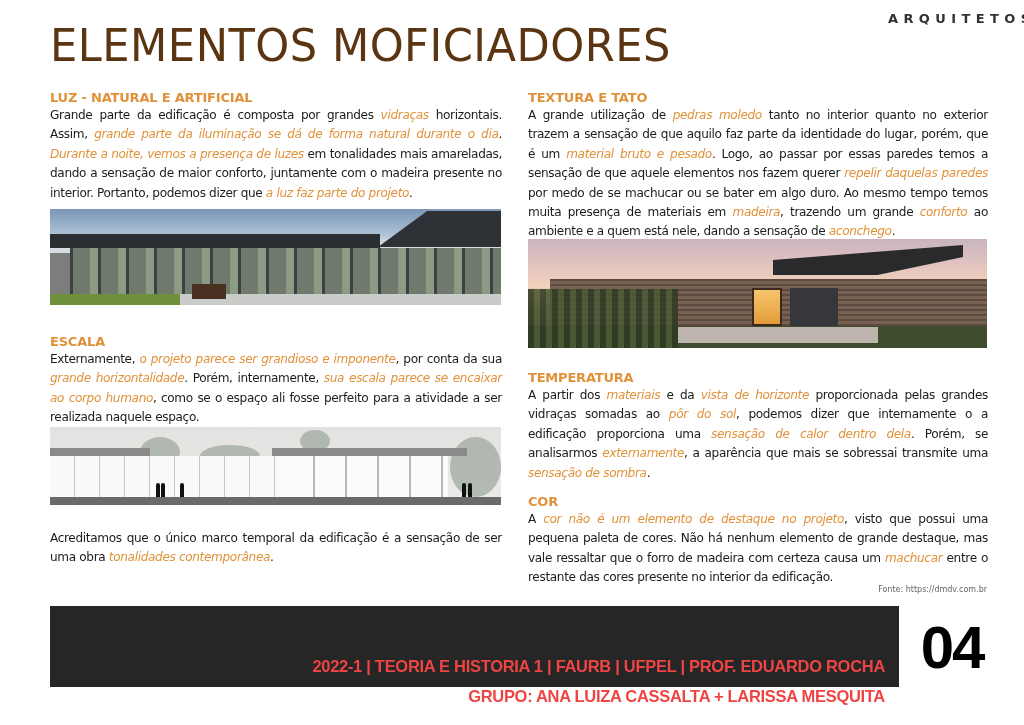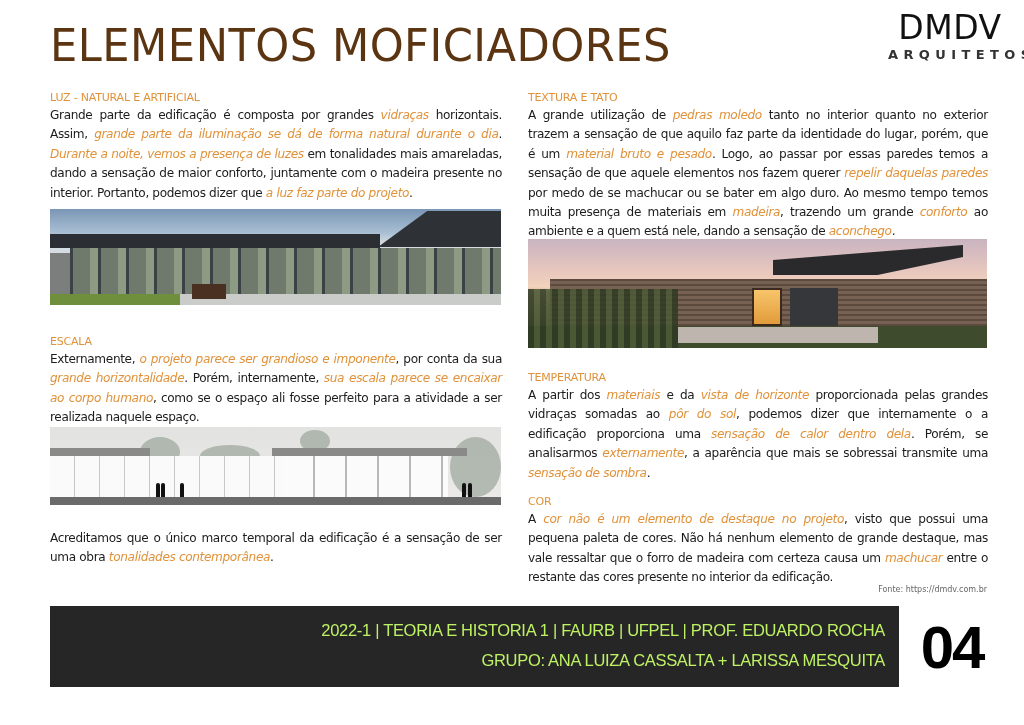--- a/index.html
+++ b/index.html
@@ -11,22 +11,22 @@
     font-family: "DejaVu Sans", sans-serif; font-weight: 400;
     font-size: 45px; letter-spacing: 0.5px; color: #5b3512;
     line-height: 56px; transform: scaleX(0.96); transform-origin: left center;
   }
   .logo { position: absolute; left: 888px; top: 10px; width: 124px; text-align: center; }
   .logo .brand { font-family: "DejaVu Sans", sans-serif; font-size: 33px; line-height: 36px; color: #111; letter-spacing: 0.5px; }
   .logo .sub { font-family: "DejaVu Sans", sans-serif; font-size: 13px; letter-spacing: 5.4px; color: #333; margin-top: 1px; font-weight: bold; }
 
   .section { position: absolute; }
   .section h3 {
-    font-family: "DejaVu Sans", sans-serif; font-weight: 400;
-    font-size: 11px; color: #e0923a; line-height: 16px; letter-spacing: -0.2px;
+    font-family: "DejaVu Sans", sans-serif; font-weight: 700;
+    font-size: 13px; color: #e0923a; line-height: 16px; letter-spacing: -0.2px;
   }
   .section p {
     font-family: "DejaVu Sans", sans-serif; font-size: 12.1px; line-height: 19.4px;
     text-align: justify; color: #1c1c1c; letter-spacing: -0.35px;
   }
   .hl { color: #e0923a; font-style: italic; }
 
   #s-luz { left: 50px; top: 90px; width: 452px; }
   #s-escala { left: 50px; top: 334px; width: 452px; }
   #s-tempo { left: 50px; top: 529px; width: 452px; }
@@ -73,34 +73,33 @@
   #photo-textura .gate { position: absolute; left: 262px; top: 49px; width: 48px; height: 38px; background: #35373a; }
   #photo-textura .lawn { position: absolute; left: 0; top: 87px; width: 459px; height: 22px; background: #3e4b2c; }
   #photo-textura .slab { position: absolute; left: 150px; top: 88px; width: 200px; height: 16px; background: #bdb5ae; }
   #photo-textura .shrubs { position: absolute; left: 0; top: 50px; width: 150px; height: 59px;
      background: repeating-linear-gradient(90deg, #2d3a22 0 6px, #4b5a36 6px 12px); opacity: 0.85; }
 
   .source { position: absolute; left: 860px; top: 585px; width: 127px; text-align: right;
      font-family: "DejaVu Sans", sans-serif; font-size: 8px; color: #666; }
 
   .footer { position: absolute; left: 50px; top: 606px; width: 849px; height: 81px; background: #262626; }
-  .footer .line { position: absolute; right: 14px; font-family: "Liberation Sans", sans-serif; font-weight: normal;
-     color: #bef264; font-size: 16.5px; letter-spacing: -0.3px; white-space: nowrap; }
+  .footer .line { position: absolute; right: 14px; font-family: "Liberation Sans", sans-serif; font-weight: bold;
+     color: #ef4444; font-size: 16.5px; letter-spacing: -0.3px; white-space: nowrap; margin-top: 36px; }
   .footer .l1 { top: 15px; }
   .footer .l2 { top: 45px; }
   .page-number { position: absolute; left: 912px; top: 612px; width: 80px; text-align: center;
      font-family: "Liberation Sans", sans-serif; font-weight: bold; font-size: 60px; color: #000; line-height: 72px; letter-spacing: -2px; }
 </style>
 </head>
 <body>
 
 <div class="title">ELEMENTOS MOFICIADORES</div>
 
 <div class="logo">
-  <div class="brand">DMDV</div>
   <div class="sub">ARQUITETOS</div>
 </div>
 
 <div class="section" id="s-luz">
   <h3>LUZ - NATURAL E ARTIFICIAL</h3>
   <p><span>Grande parte da edificação é composta por grandes </span><span class="hl">vidraças</span><span> horizontais. Assim, </span><span class="hl">grande parte da iluminação se dá de forma natural durante o dia</span><span>. </span><span class="hl">Durante a noite, vemos a presença de luzes</span><span> em tonalidades mais amareladas, dando a sensação de maior conforto, juntamente com o madeira presente no interior. Portanto, podemos dizer que </span><span class="hl">a luz faz parte do projeto</span><span>.</span></p>
 </div>
 
 <div class="photo" id="photo-luz">
   <div class="roof1"></div>

